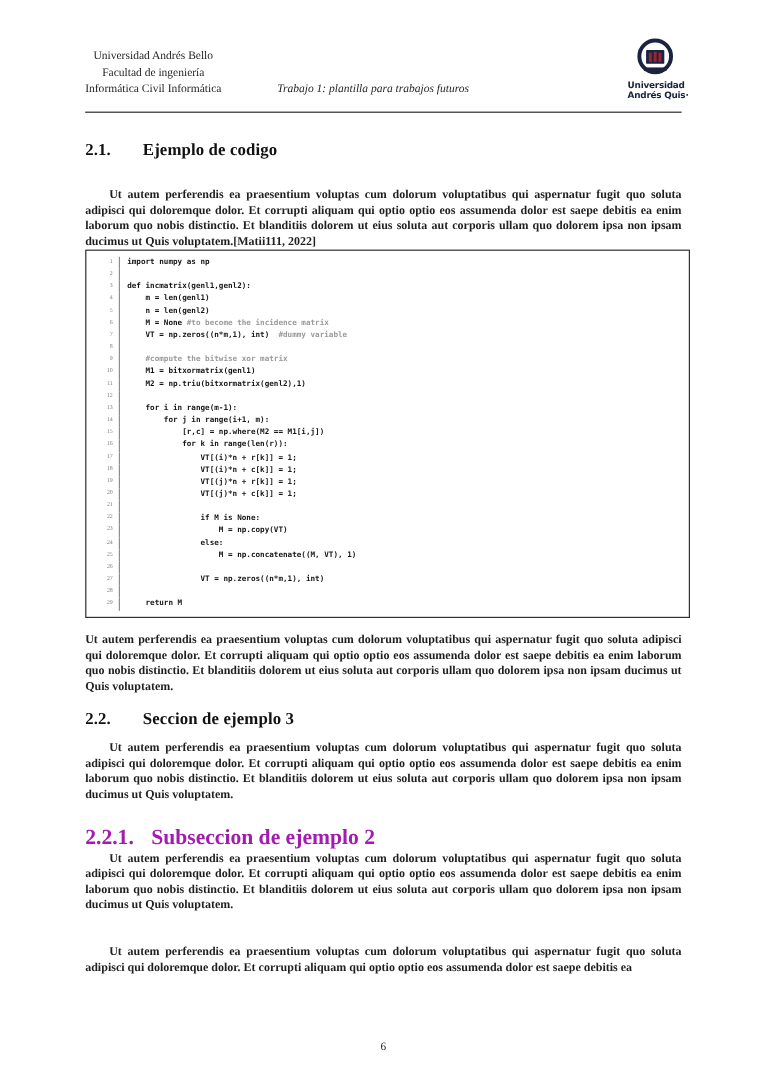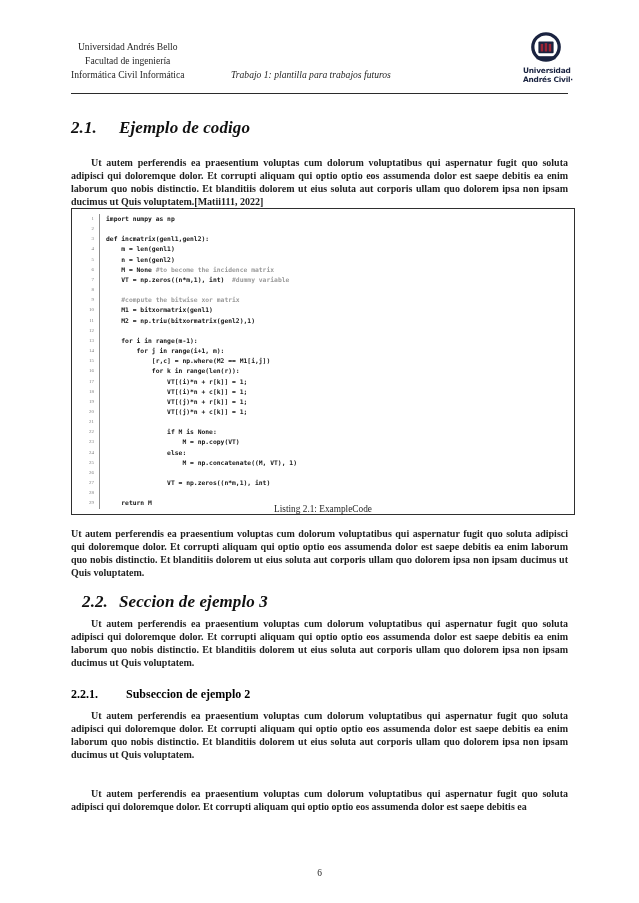--- a/index.html
+++ b/index.html
@@ -87,38 +87,37 @@
   }
 
   
   .content {
     position: absolute;
     left: 71px;
     top: 0;
     width: 497px;
   }
   h2.section {
-    font-size: 17px;
+    font-size: 14px;
     font-weight: bold;
     margin: 0;
     line-height: 1.2;
     color: #111;
     letter-spacing: 0.1px;
-    font-style: italic;
   }
   h3.subsection {
-    font-size: 12px;
+    font-size: 18px;
     font-weight: bold;
     margin: 0;
     line-height: 1.2;
-    color: #000000;
+    color: #a21caf;
   }
   .secnum { display: inline-block; }
   .sec-2-1 .secnum { width: 48px; }
-  .sec-2-2 .secnum { width: 48px; text-align: center; }
+  .sec-2-2 .secnum { width: 48px; }
   .sub-2-2-1 .secnum { width: 55px; }
 
   p.para {
     font-size: 10px;
     line-height: 13.05px;
     margin: 0;
     text-align: justify;
     color: #1f1f1f;
     -webkit-hyphens: none;
     hyphens: none;
@@ -207,21 +206,21 @@
         <rect x="-8.6" y="-6.6" width="17.2" height="13.2" fill="#ffffff"></rect>
         <rect x="-7.6" y="-5.4" width="15.2" height="11.6" rx="1" fill="#1a2340"></rect>
         <rect x="-5.3" y="-3.1" width="2.5" height="7.6" fill="#9b2335"></rect>
         <rect x="-1.3" y="-3.9" width="2.5" height="8.4" fill="#9b2335"></rect>
         <rect x="2.7" y="-3.1" width="2.5" height="7.6" fill="#9b2335"></rect>
         <rect x="-9.4" y="9.2" width="18.8" height="3.0" fill="#1a2340"></rect>
       </g>
     </svg>
     <div class="logo-text">
       <div>Universidad</div>
-      <div>Andrés Civil·</div>
+      <div>Andrés Quis·</div>
     </div>
   </div>
 
   <div class="header-rule"></div>
 
   <div class="content" style="top:118px;">
     <h2 class="section sec-2-1">
       <span class="secnum">2.1.</span><span>Ejemplo de codigo</span>
     </h2>
   </div>
@@ -346,21 +345,20 @@
             <td class="codecell">&nbsp;</td>
           </tr>
           <tr class="code-row">
             <td class="lineno">29</td>
             <td class="codecell"><span>    return M</span></td>
           </tr>
         </tbody>
     </table>
   </div>
 
-  <div class="listing-caption" style="top:503px;">Listing 2.1: ExampleCode</div>
 
   <div class="content" style="top:527px;">
     <p class="para">Ut autem perferendis ea praesentium voluptas cum dolorum voluptatibus qui aspernatur fugit quo soluta adipisci qui doloremque dolor. Et corrupti aliquam qui optio optio eos assumenda dolor est saepe debitis ea enim laborum quo nobis distinctio. Et blanditiis dolorem ut eius soluta aut corporis ullam quo dolorem ipsa non ipsam ducimus ut Quis voluptatem.</p>
   </div>
 
   <div class="content" style="top:592px;">
     <h2 class="section sec-2-2">
       <span class="secnum">2.2.</span><span>Seccion de ejemplo 3</span>
     </h2>
   </div>

